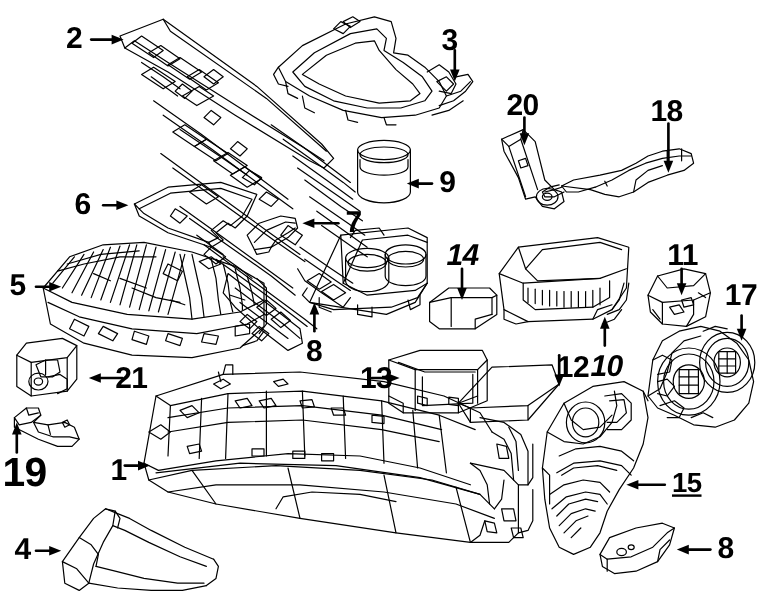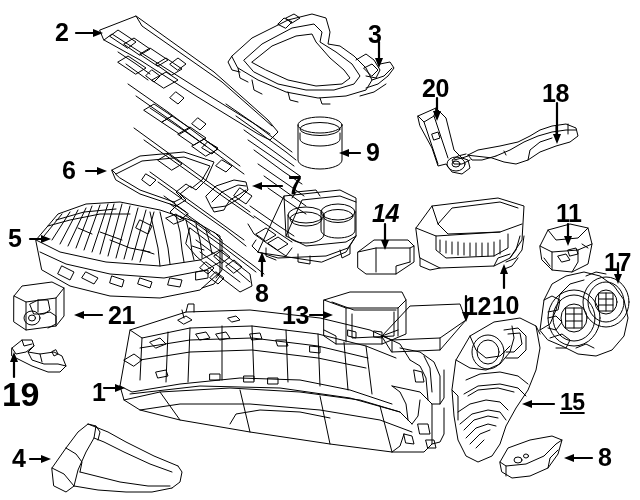--- a/index.html
+++ b/index.html
@@ -507,26 +507,26 @@
 
   <div class="callout" style="left:92px;top:380px;font-size:25px;">1</div>
   <div class="callout" style="left:55px;top:20px;font-size:25px;">2</div>
   <div class="callout" style="left:368px;top:22px;font-size:25px;">3</div>
   <div class="callout" style="left:12px;top:446px;font-size:25px;">4</div>
   <div class="callout" style="left:8px;top:226px;font-size:25px;">5</div>
   <div class="callout" style="left:62px;top:158px;font-size:25px;">6</div>
   <div class="callout" style="left:288px;top:173px;font-size:25px;">7</div>
   <div class="callout" style="left:255px;top:281px;font-size:25px;">8</div>
   <div class="callout" style="left:366px;top:140px;font-size:25px;">9</div>
-  <div class="callout" style="left:492px;top:293px;font-size:25px;">10</div>
+  <div class="callout" style="left:492px;top:293px;font-size:25px;font-style:italic;">10</div>
   <div class="callout" style="left:556px;top:201px;font-size:25px;">11</div>
   <div class="callout" style="left:464px;top:274px;font-size:25px;margin-top:20px;">12</div>
-  <div class="callout" style="left:282px;top:303px;font-size:25px;">13</div>
+  <div class="callout" style="left:300px;top:303px;font-size:25px;">13</div>
   <div class="callout" style="left:372px;top:201px;font-size:25px;font-style:italic;">14</div>
   <div class="callout" style="left:560px;top:391px;font-size:23px;text-decoration:underline;">15</div>
   <div class="callout" style="left:598px;top:445px;font-size:25px;">8</div>
-  <div class="callout" style="left:604px;top:250px;font-size:25px;">17</div>
+  <div class="callout" style="left:604px;top:234px;font-size:25px;">17</div>
   <div class="callout" style="left:542px;top:81px;font-size:25px;">18</div>
   <div class="callout" style="left:2px;top:377px;font-size:34px;">19</div>
   <div class="callout" style="left:422px;top:76px;font-size:25px;">20</div>
-  <div class="callout" style="left:108px;top:303px;font-size:25px;">21</div>
+  <div class="callout" style="left:96px;top:303px;font-size:25px;">21</div>
 
 </div>
 
 </body></html>

